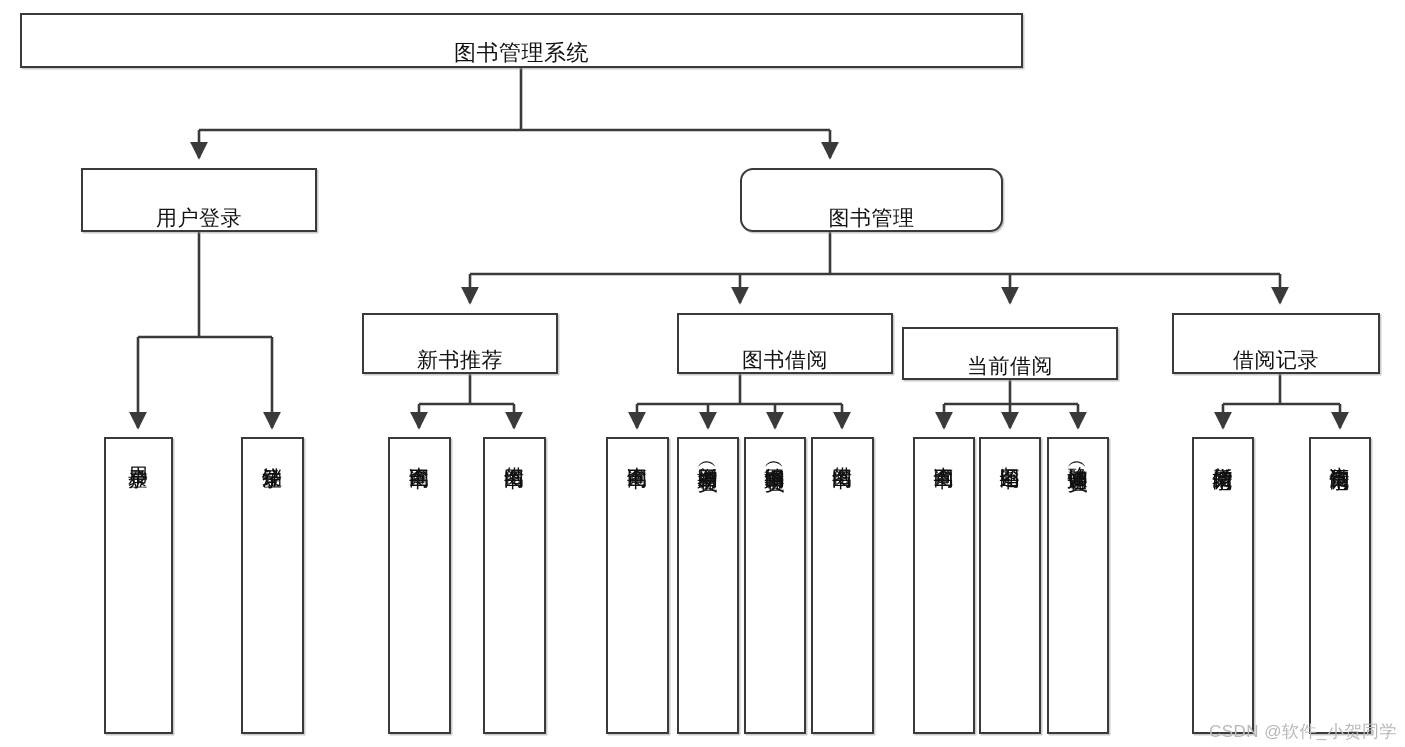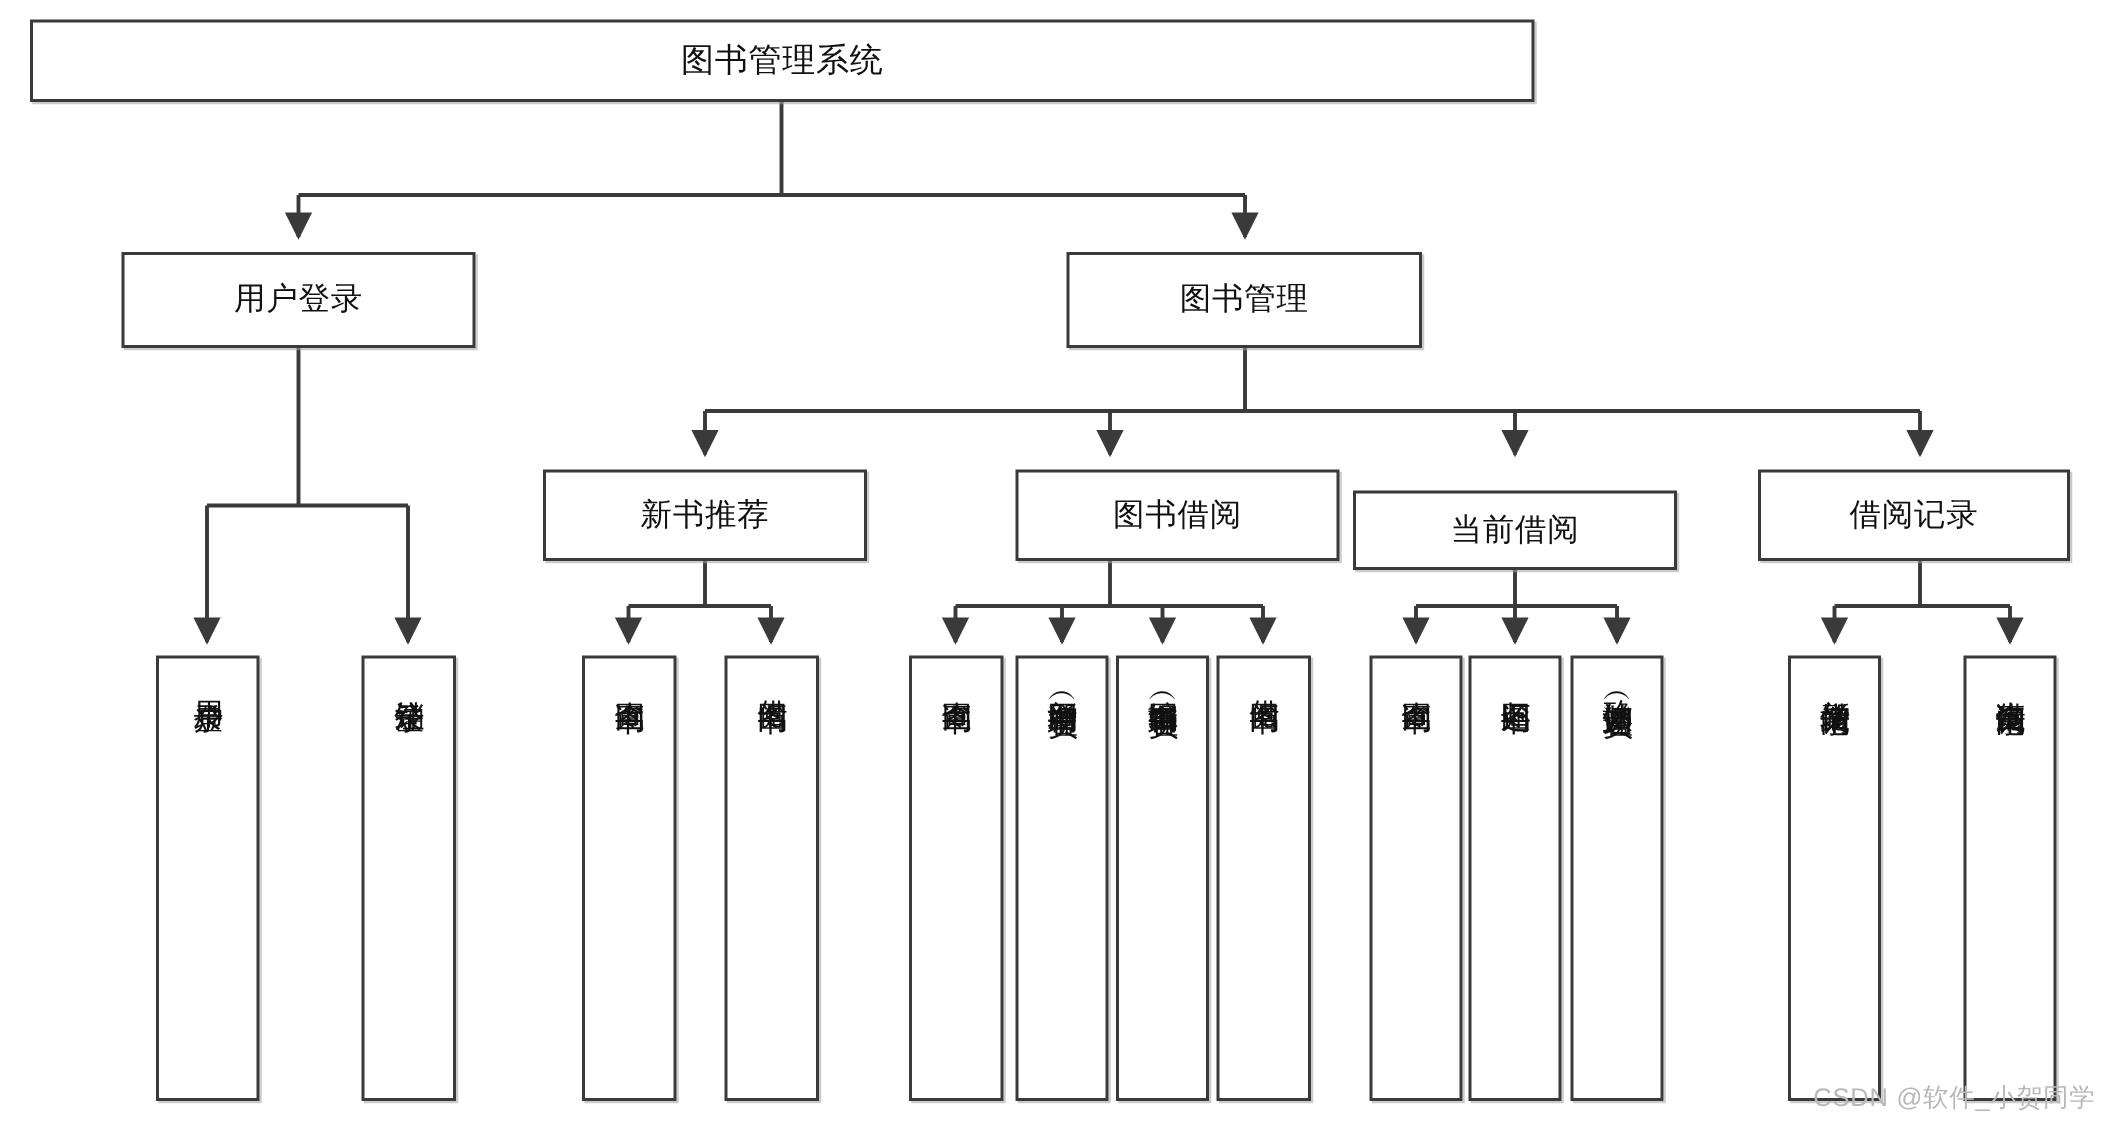--- a/index.html
+++ b/index.html
@@ -25,21 +25,21 @@
     width: 1405px;
     height: 747px;
     pointer-events: none;
   }
   .node {
     position: absolute;
     box-sizing: border-box;
     border: 2px solid #3a3a3a;
     background: #ffffff;
     display: flex;
-    align-items: center;
+    align-items: flex-end;
     justify-content: center;
     color: #111111;
     box-shadow: 1.5px 1.5px 0 rgba(160,160,160,0.55);
   }
   .node .label {
     display: block;
     text-align: center;
     line-height: 1.12;
     white-space: pre;
   }
@@ -130,25 +130,25 @@
     </g>
   </svg>
 
   <div class="node horiz root" style="left:20px; top:13px; width:1003px; height:55px;">
     <span class="label">图书管理系统</span>
   </div>
 
   <div class="node horiz" style="left:81px; top:168px; width:236px; height:64px;">
     <span class="label">用户登录</span>
   </div>
-  <div class="node horiz" style="left:711px; top:168px; width:237px; height:64px;">
+  <div class="node horiz" style="left:740px; top:168px; width:263px; height:64px;border-radius:13px;">
     <span class="label">图书管理</span>
   </div>
 
-  <div class="node horiz" style="left:362px; top:313px; width:216px; height:61px;">
+  <div class="node horiz" style="left:362px; top:313px; width:196px; height:61px;">
     <span class="label">新书推荐</span>
   </div>
   <div class="node horiz" style="left:632px; top:313px; width:216px; height:61px;margin-left:45px;">
     <span class="label">图书借阅</span>
   </div>
   <div class="node horiz" style="left:902px; top:327px; width:216px; height:53px;">
     <span class="label">当前借阅</span>
   </div>
   <div class="node horiz" style="left:1172px; top:313px; width:208px; height:61px;">
     <span class="label">借阅记录</span>

